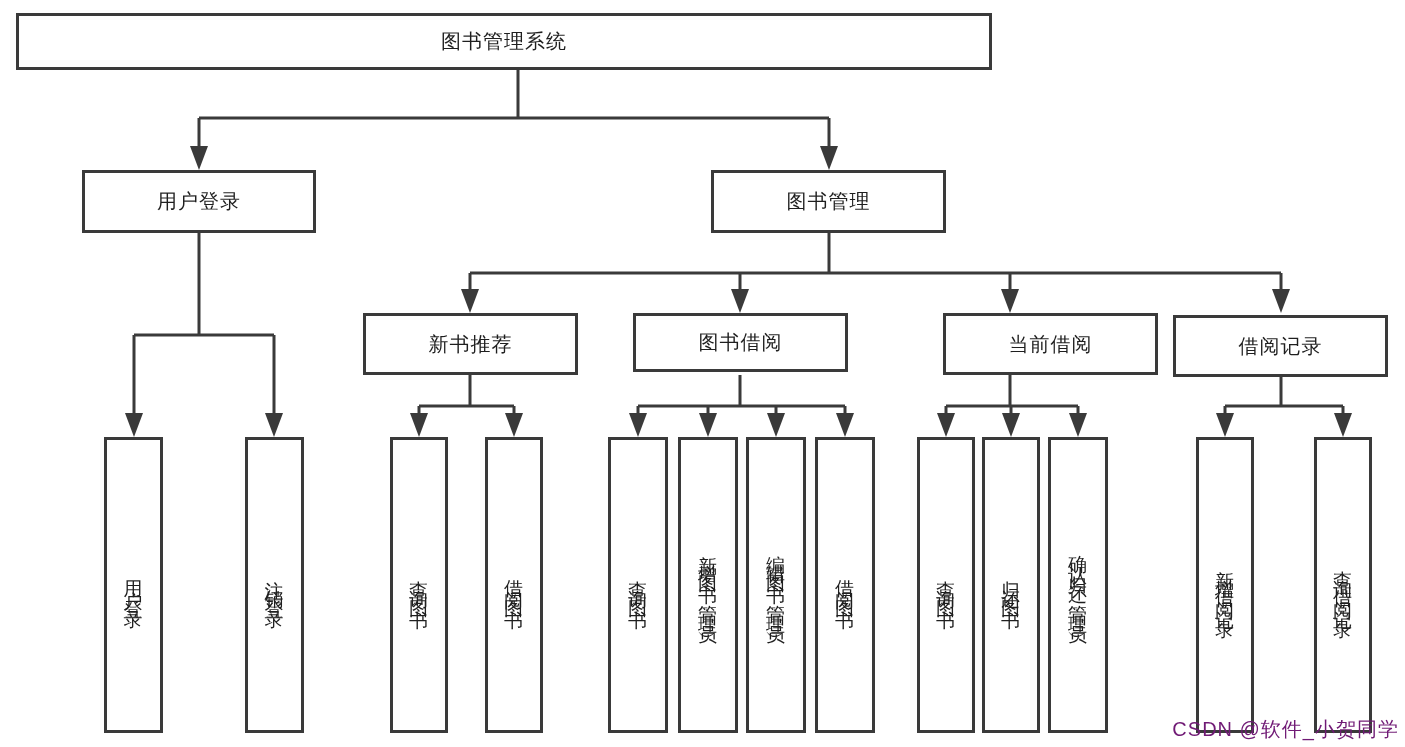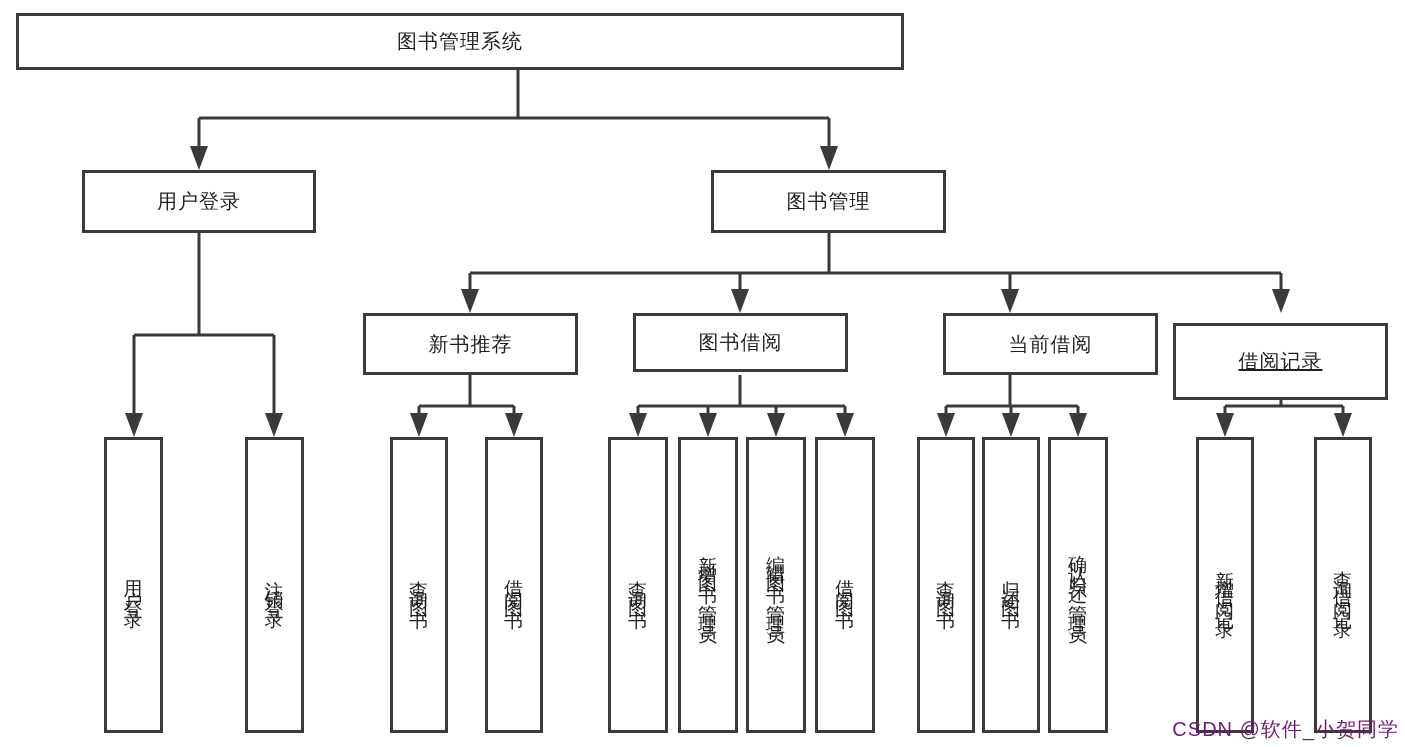--- a/index.html
+++ b/index.html
@@ -66,41 +66,41 @@
              M461,289 L479,289 L470,313 Z  M731,289 L749,289 L740,313 Z
              M1001,289 L1019,289 L1010,313 Z  M1272,289 L1290,289 L1281,313 Z
              M410,413 L428,413 L419,437 Z  M505,413 L523,413 L514,437 Z
              M629,413 L647,413 L638,437 Z  M699,413 L717,413 L708,437 Z
              M767,413 L785,413 L776,437 Z  M836,413 L854,413 L845,437 Z
              M937,413 L955,413 L946,437 Z  M1002,413 L1020,413 L1011,437 Z
              M1069,413 L1087,413 L1078,437 Z
              M1216,413 L1234,413 L1225,437 Z  M1334,413 L1352,413 L1343,437 Z"></path>
   </svg>
 
-  <div class="box" style="left:16px; top:13px; width:888px; height:57px;">
+  <div class="box" style="left:16px; top:13px; width:976px; height:57px;">
     <span class="h-label">图书管理系统</span>
   </div>
 
   <div class="box" style="left:82px; top:170px; width:234px; height:63px;">
     <span class="h-label">用户登录</span>
   </div>
   <div class="box" style="left:363px; top:313px; width:215px; height:62px;">
     <span class="h-label">新书推荐</span>
   </div>
 
   <div class="box" style="left:711px; top:170px; width:235px; height:63px;">
     <span class="h-label">图书管理</span>
   </div>
   <div class="box" style="left:633px; top:313px; width:215px; height:59px;">
     <span class="h-label">图书借阅</span>
   </div>
   <div class="box" style="left:903px; top:313px; width:215px; height:62px;margin-left:40px;">
     <span class="h-label">当前借阅</span>
   </div>
-  <div class="box" style="left:1173px; top:323px; width:215px; height:77px;text-decoration:underline;">
+  <div class="box" style="left:1173px; top:315px; width:215px; height:62px;">
     <span class="h-label">借阅记录</span>
   </div>
 
   <div class="box" style="left:104px; top:437px; width:59px; height:296px;">
     <span class="v-label">用户登录</span>
   </div>
   <div class="box" style="left:245px; top:437px; width:59px; height:296px;">
     <span class="v-label">注销登录</span>
   </div>
 

